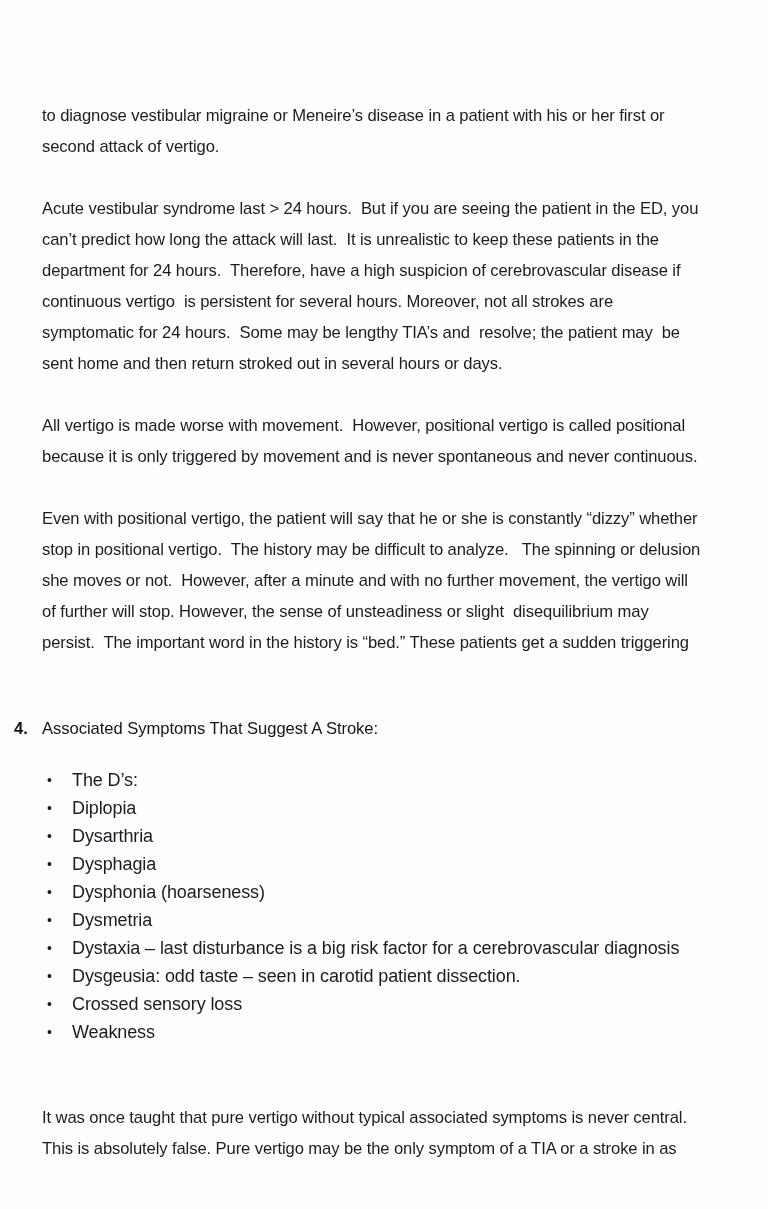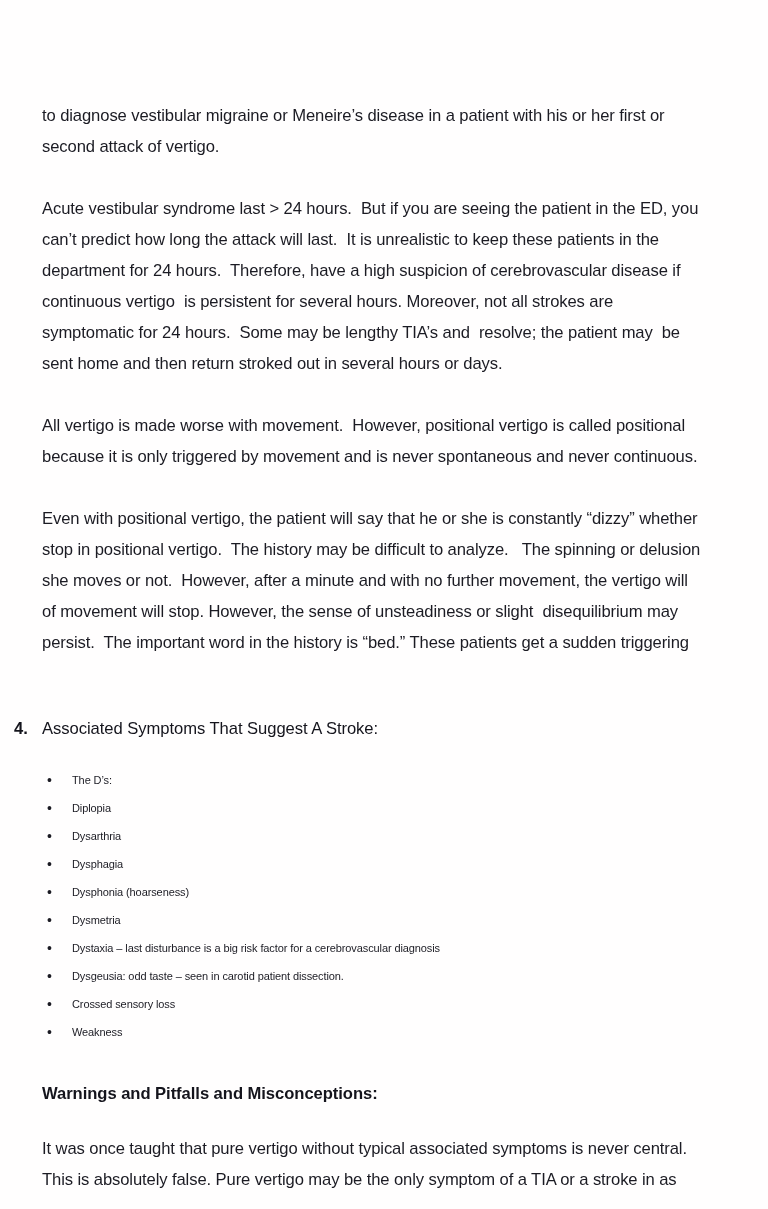--- a/index.html
+++ b/index.html
@@ -84,21 +84,21 @@
   .bullet-item .dot {
     flex: 0 0 30px;
     width: 30px;
     font-size: 14px;
     line-height: 28px;
     padding-left: 5px;
     box-sizing: border-box;
     color: #1b1b23;
   }
   .bullet-item .btext {
-    font-size: 11px;
+    font-size: 18px;
     line-height: 28px;
     letter-spacing: -0.1px;
     white-space: pre;
     color: #1b1b23;
   }
 
   
   .sub-heading {
     font-size: 16.6px;
     line-height: 31px;
@@ -135,21 +135,21 @@
 
     <div class="para">
       <div class="line">All vertigo is made worse with movement.  However, positional vertigo is called positional</div>
       <div class="line">because it is only triggered by movement and is never spontaneous and never continuous.</div>
     </div>
 
     <div class="para">
       <div class="line">Even with positional vertigo, the patient will say that he or she is constantly “dizzy” whether</div>
       <div class="line">stop in positional vertigo.  The history may be difficult to analyze.   The spinning or delusion</div>
       <div class="line">she moves or not.  However, after a minute and with no further movement, the vertigo will</div>
-      <div class="line">of movement will stop. However, the sense of unsteadiness or slight  disequilibrium may</div>
+      <div class="line">of further will stop. However, the sense of unsteadiness or slight  disequilibrium may</div>
       <div class="line">persist.  The important word in the history is “bed.” These patients get a sudden triggering</div>
     </div>
 
     <div class="spacer-md"></div>
 
     <div class="numbered-heading">
       <span class="num">4.</span>
       <span class="htext">Associated Symptoms That Suggest A Stroke:</span>
     </div>
 
@@ -193,21 +193,20 @@
         <span class="btext">Crossed sensory loss</span>
       </li>
       <li class="bullet-item">
         <span class="dot">•</span>
         <span class="btext">Weakness</span>
       </li>
     </ul>
 
     <div class="spacer-lg"></div>
 
-    <div class="sub-heading">Warnings and Pitfalls and Misconceptions:</div>
 
     <div class="spacer-md"></div>
 
     <div class="para">
       <div class="line">It was once taught that pure vertigo without typical associated symptoms is never central.</div>
       <div class="line">This is absolutely false. Pure vertigo may be the only symptom of a TIA or a stroke in as</div>
     </div>
 
   </div>
 </div>

